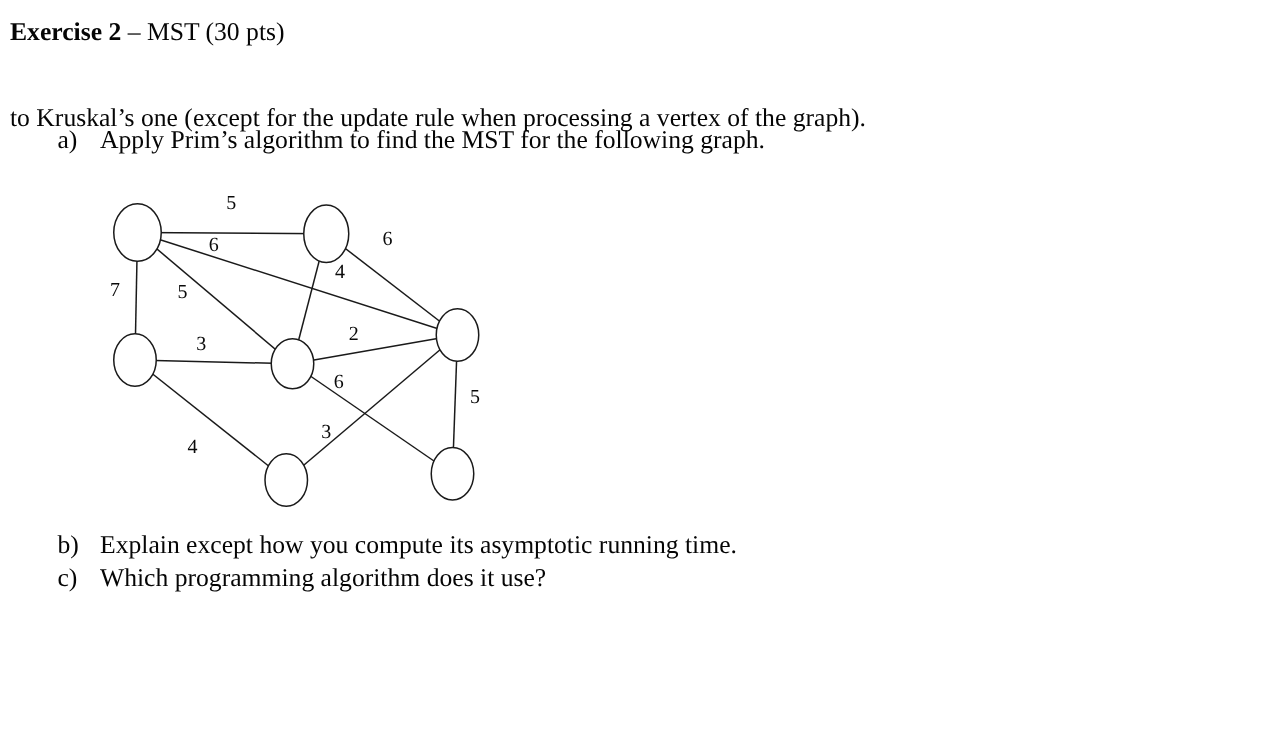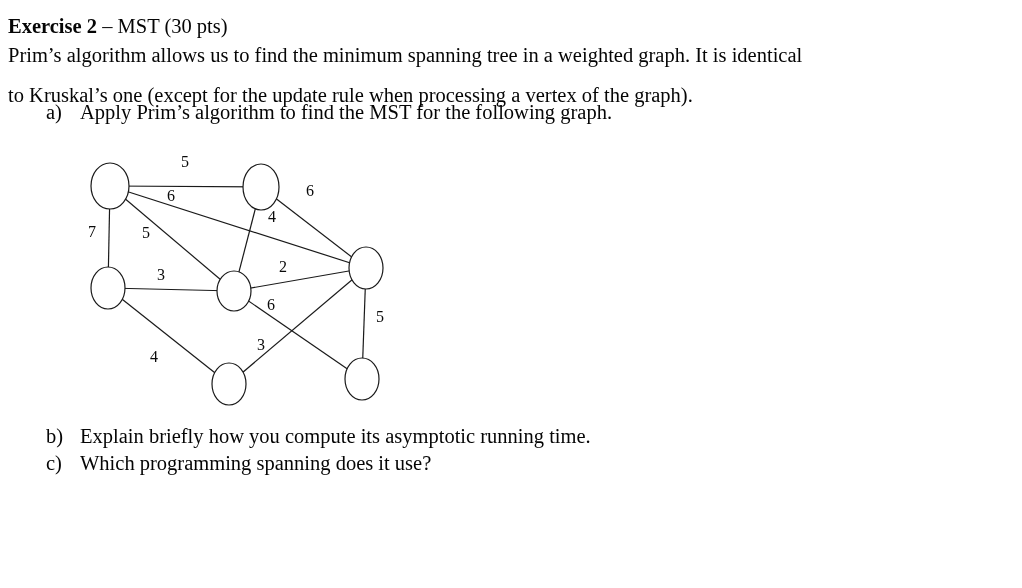--- a/index.html
+++ b/index.html
@@ -42,21 +42,20 @@
     fill: #0a0a0a;
   }
 </style>
 </head>
 <body>
 
 <div class="page">
 
   <div class="line heading"><span class="bold">Exercise 2</span><span> – MST (30 pts)</span></div>
 
-  <div class="line intro-1">Prim’s algorithm allows us to find the minimum spanning tree in a weighted graph. It is identical</div>
   <div class="line intro-2">to Kruskal’s one (except for the update rule when processing a vertex of the graph).</div>
 
   <div class="item item-a">
     <span class="marker">a)</span>
     <span>Apply Prim’s algorithm to find the MST for the following graph.</span>
   </div>
 
   <svg class="graph" width="1022" height="588" viewBox="0 0 1022 588" aria-hidden="true">
       <line x1="110" y1="186" x2="261" y2="187" stroke="#1a1a1a" stroke-width="1.2"></line>
       <line x1="110" y1="186" x2="366" y2="268" stroke="#1a1a1a" stroke-width="1.2"></line>
@@ -86,21 +85,21 @@
       <text x="157" y="280" class="edge-weight">3</text>
       <text x="150" y="362" class="edge-weight">4</text>
       <text x="279" y="272" class="edge-weight">2</text>
       <text x="267" y="310" class="edge-weight">6</text>
       <text x="257" y="350" class="edge-weight">3</text>
       <text x="376" y="322" class="edge-weight">5</text>
     </svg>
 
   <div class="item item-b">
     <span class="marker">b)</span>
-    <span>Explain briefly how you compute its asymptotic running time.</span>
+    <span>Explain except how you compute its asymptotic running time.</span>
   </div>
 
   <div class="item item-c">
     <span class="marker">c)</span>
-    <span>Which programming spanning does it use?</span>
+    <span>Which programming algorithm does it use?</span>
   </div>
 
 </div>
 
 </body></html>

